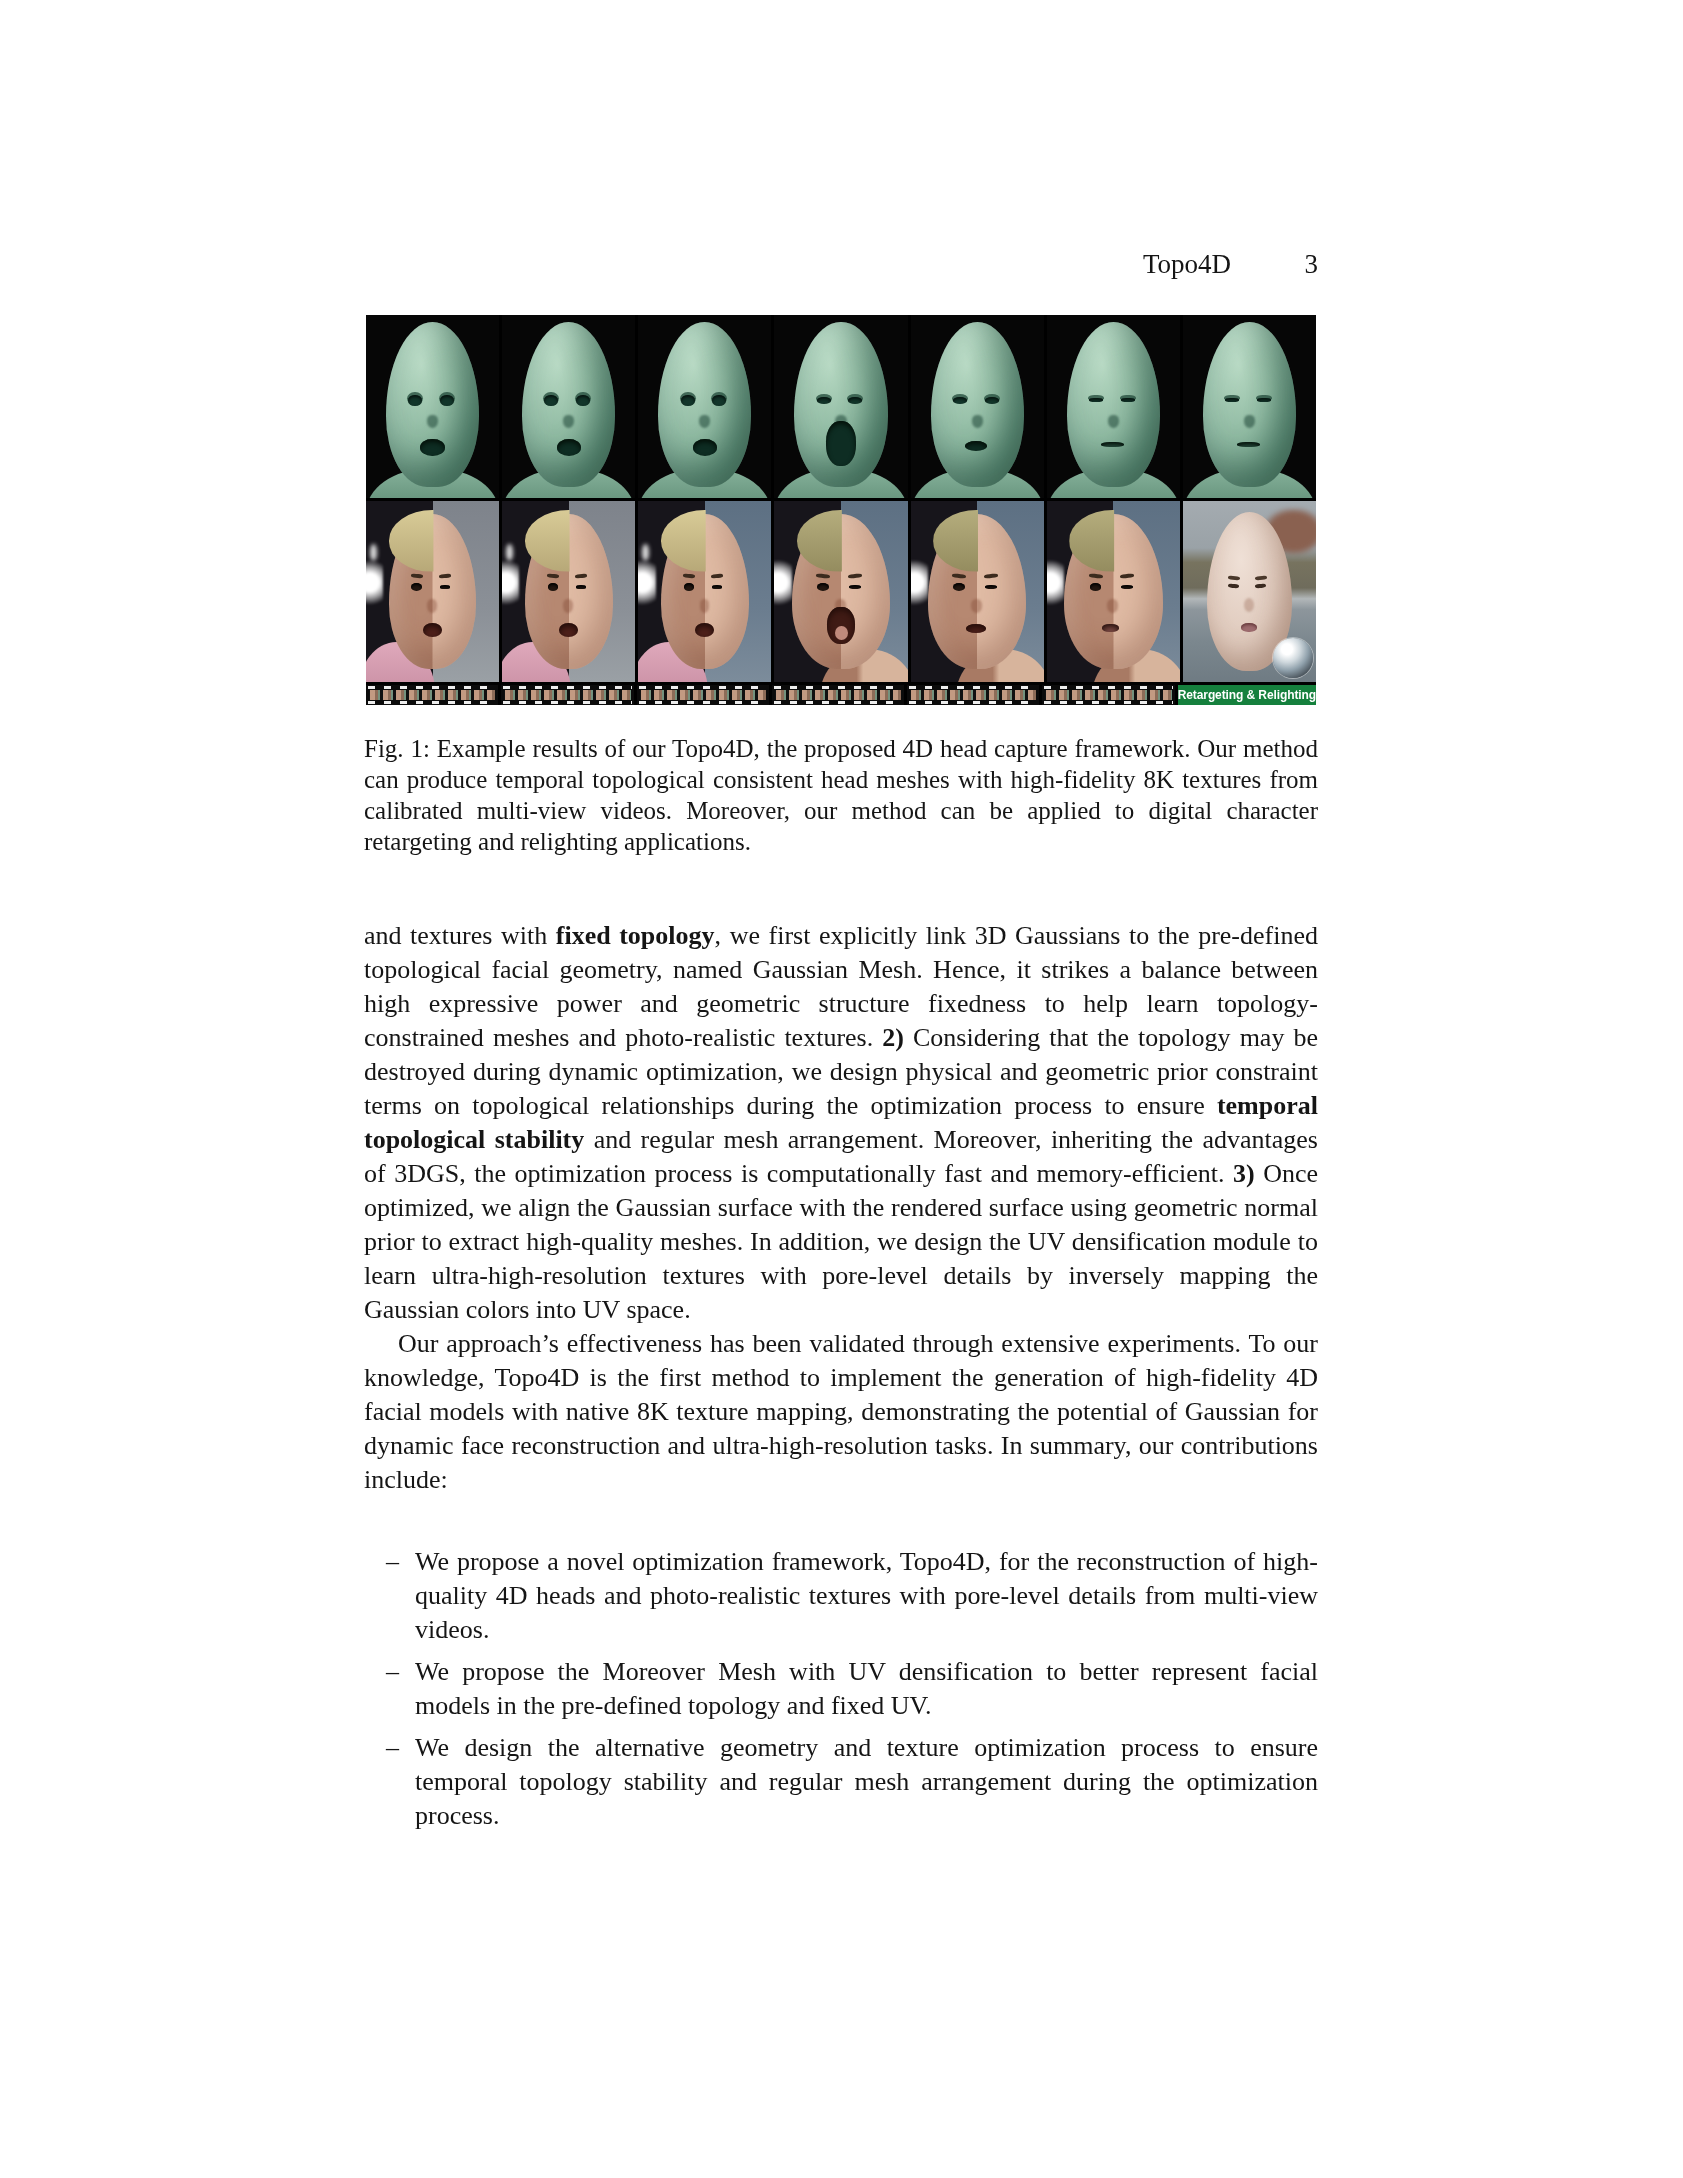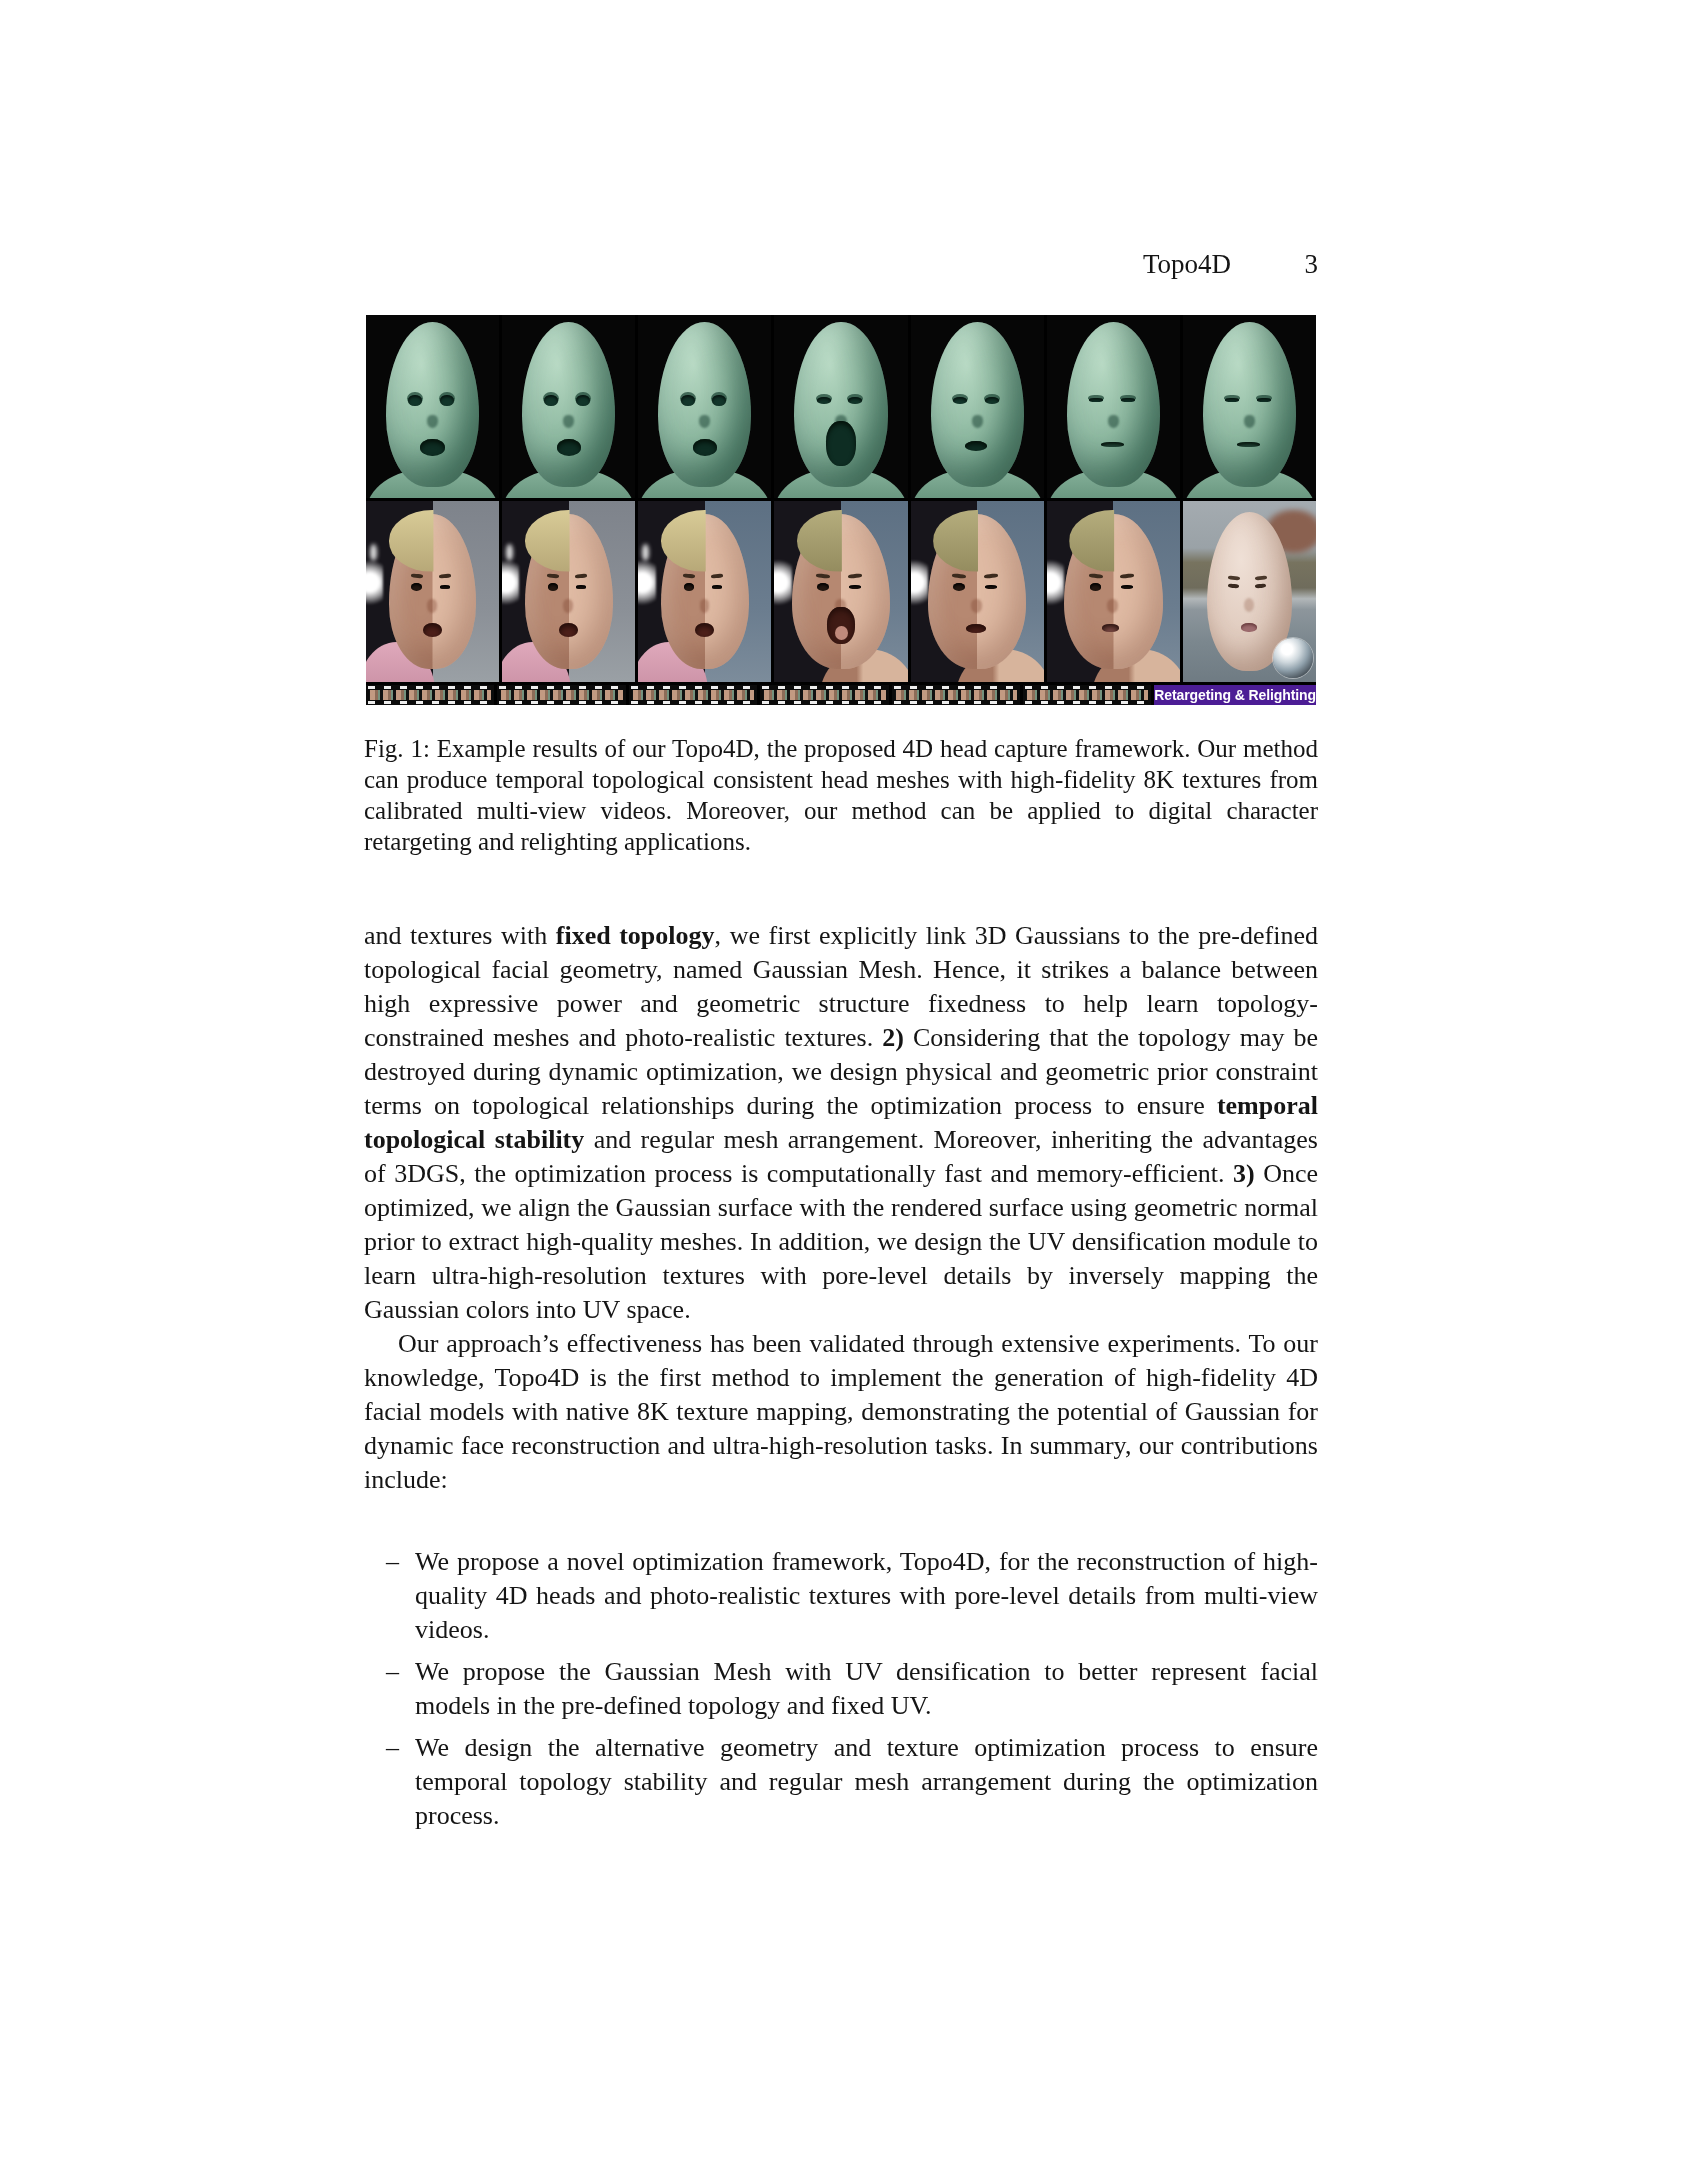--- a/index.html
+++ b/index.html
@@ -101,23 +101,23 @@
     box-shadow:0 0 0 1px rgba(255,255,255,.4);}
 
   
   .strip{position:relative;background:#0b0b0b;}
   .strip::before,.strip::after{content:"";position:absolute;left:2px;right:2px;height:3px;
     background:repeating-linear-gradient(90deg,#ededed 0 7px,rgba(0,0,0,0) 7px 16px);}
   .strip::before{top:1px;}
   .strip::after{bottom:1px;}
   .thumbs{position:absolute;left:3px;right:3px;top:5px;bottom:5px;
     background:repeating-linear-gradient(90deg,#101010 0 1px,#c29a82 1px 6px,#8d6c58 6px 9px,#74927e 9px 11px,#101010 11px 13px);}
-  .retarget-bar{background:#4c1d95;display:flex;align-items:center;justify-content:center;
+  .retarget-bar{background:#15803d;display:flex;align-items:center;justify-content:center;
     color:#fff;font-family:"Liberation Sans","DejaVu Sans",sans-serif;font-weight:bold;
-    font-size:14px;letter-spacing:-0.1px;white-space:nowrap;}
+    font-size:12px;letter-spacing:-0.1px;white-space:nowrap;}
 
   
   .caption{position:absolute;top:733px;left:364px;width:954px;font-size:25px;line-height:31px;
     text-align:justify;}
   .caption .b{font-weight:normal;}
 
   
   .bodytext{position:absolute;top:919px;left:364px;width:954px;font-size:26px;line-height:34px;
     text-align:justify;}
   .bodytext p{margin:0;}
@@ -350,21 +350,21 @@
   <div class="bodytext">
     <p><span>and textures with </span><span class="b">fixed topology</span><span>, we first explicitly link 3D Gaussians to the pre-defined topological facial geometry, named Gaussian Mesh. Hence, it strikes a balance between high expressive power and geometric structure fixedness to help learn topology-constrained meshes and photo-realistic textures. </span><span class="b">2)</span><span> Considering that the topology may be destroyed during dynamic optimization, we design physical and geometric prior constraint terms on topological relationships during the optimization process to ensure </span><span class="b">temporal topological stability</span><span> and regular mesh arrangement. Moreover, inheriting the advantages of 3DGS, the optimization process is computationally fast and memory-efficient. </span><span class="b">3)</span><span> Once optimized, we align the Gaussian surface with the rendered surface using geometric normal prior to extract high-quality meshes. In addition, we design the UV densification module to learn ultra-high-resolution textures with pore-level details by inversely mapping the Gaussian colors into UV space.</span></p>
     <p class="indent">Our approach’s effectiveness has been validated through extensive experiments. To our knowledge, Topo4D is the first method to implement the generation of high-fidelity 4D facial models with native 8K texture mapping, demonstrating the potential of Gaussian for dynamic face reconstruction and ultra-high-resolution tasks. In summary, our contributions include:</p>
     <ul class="contrib">
       <li>
         <span class="dash">–</span>
         <span>We propose a novel optimization framework, Topo4D, for the reconstruction of high-quality 4D heads and photo-realistic textures with pore-level details from multi-view videos.</span>
       </li>
       <li>
         <span class="dash">–</span>
-        <span>We propose the Gaussian Mesh with UV densification to better represent facial models in the pre-defined topology and fixed UV.</span>
+        <span>We propose the Moreover Mesh with UV densification to better represent facial models in the pre-defined topology and fixed UV.</span>
       </li>
       <li>
         <span class="dash">–</span>
         <span>We design the alternative geometry and texture optimization process to ensure temporal topology stability and regular mesh arrangement during the optimization process.</span>
       </li>
     </ul>
   </div>
 
 </div>
 

